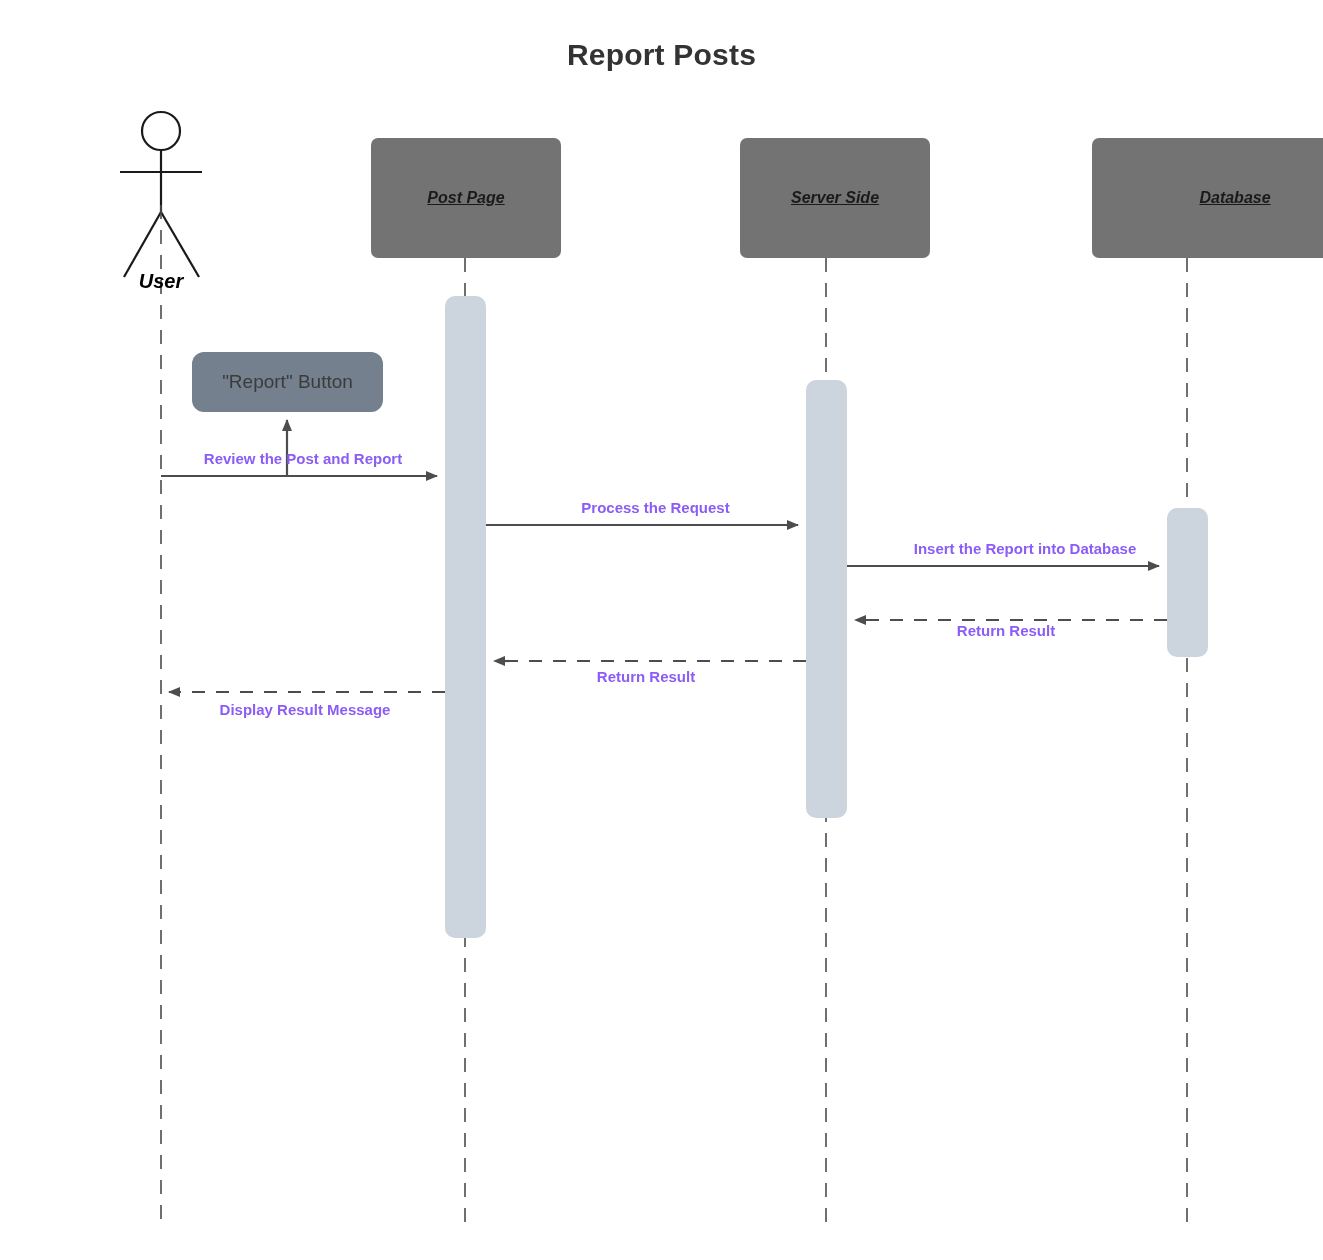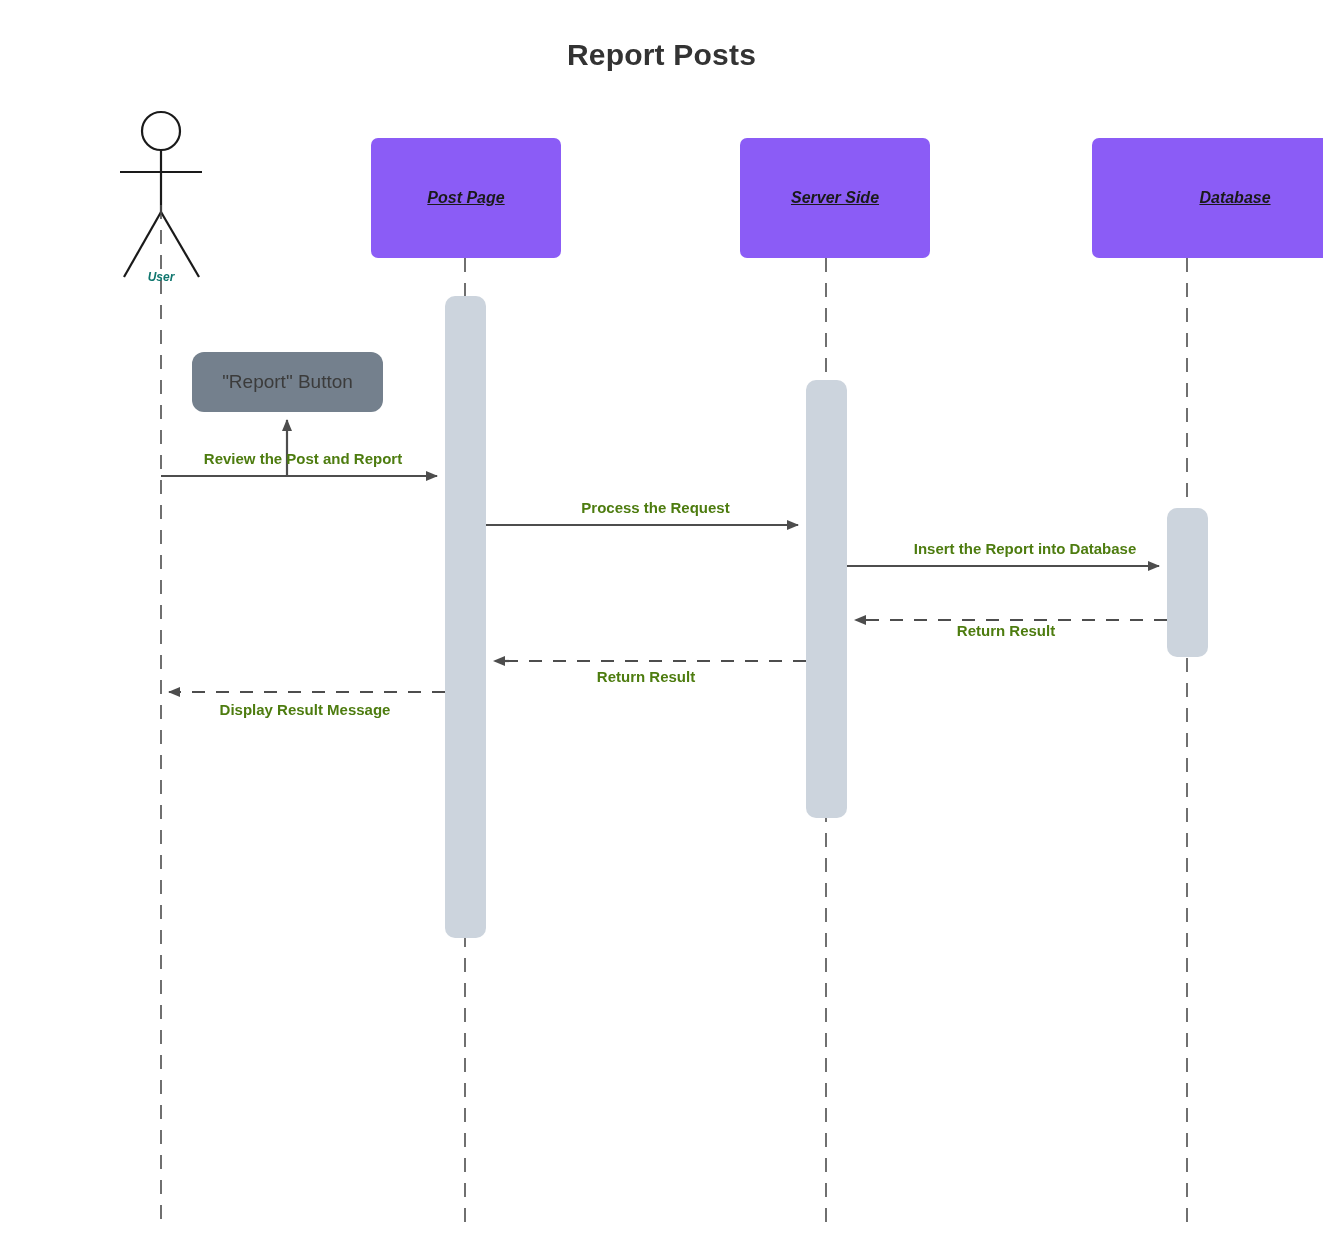--- a/index.html
+++ b/index.html
@@ -30,40 +30,40 @@
     top: 38px;
     width: 1323px;
     text-align: center;
     font-size: 30px;
     font-weight: bold;
     color: #333333;
     letter-spacing: 0.2px;
   }
   .participant-box {
     position: absolute;
-    background: #8b5cf6;
+    background: #737373;
     border-radius: 7px;
     display: flex;
     align-items: center;
     justify-content: center;
   }
   .participant-label {
     font-size: 16px;
     font-weight: bold;
     font-style: italic;
     text-decoration: underline;
     color: #1a1a1a;
     text-align: center;
   }
   .actor-label {
     position: absolute;
-    font-size: 12px;
+    font-size: 20px;
     font-weight: bold;
     font-style: italic;
-    color: #0f766e;
+    color: #000000;
     text-align: center;
     white-space: nowrap;
   }
   .note-box {
     position: absolute;
     background: #74808d;
     border-radius: 12px;
     display: flex;
     align-items: center;
     justify-content: center;
@@ -71,21 +71,21 @@
   .note-label {
     font-size: 19px;
     font-weight: normal;
     color: #3b3b3b;
     white-space: nowrap;
   }
   .msg-label {
     position: absolute;
     font-size: 15px;
     font-weight: bold;
-    color: #4d7c0f;
+    color: #8b5cf6;
     white-space: nowrap;
   }
   .msg-label.center {
     transform: translateX(-50%);
   }
 </style>
 </head>
 <body>
 
 <div id="canvas">

